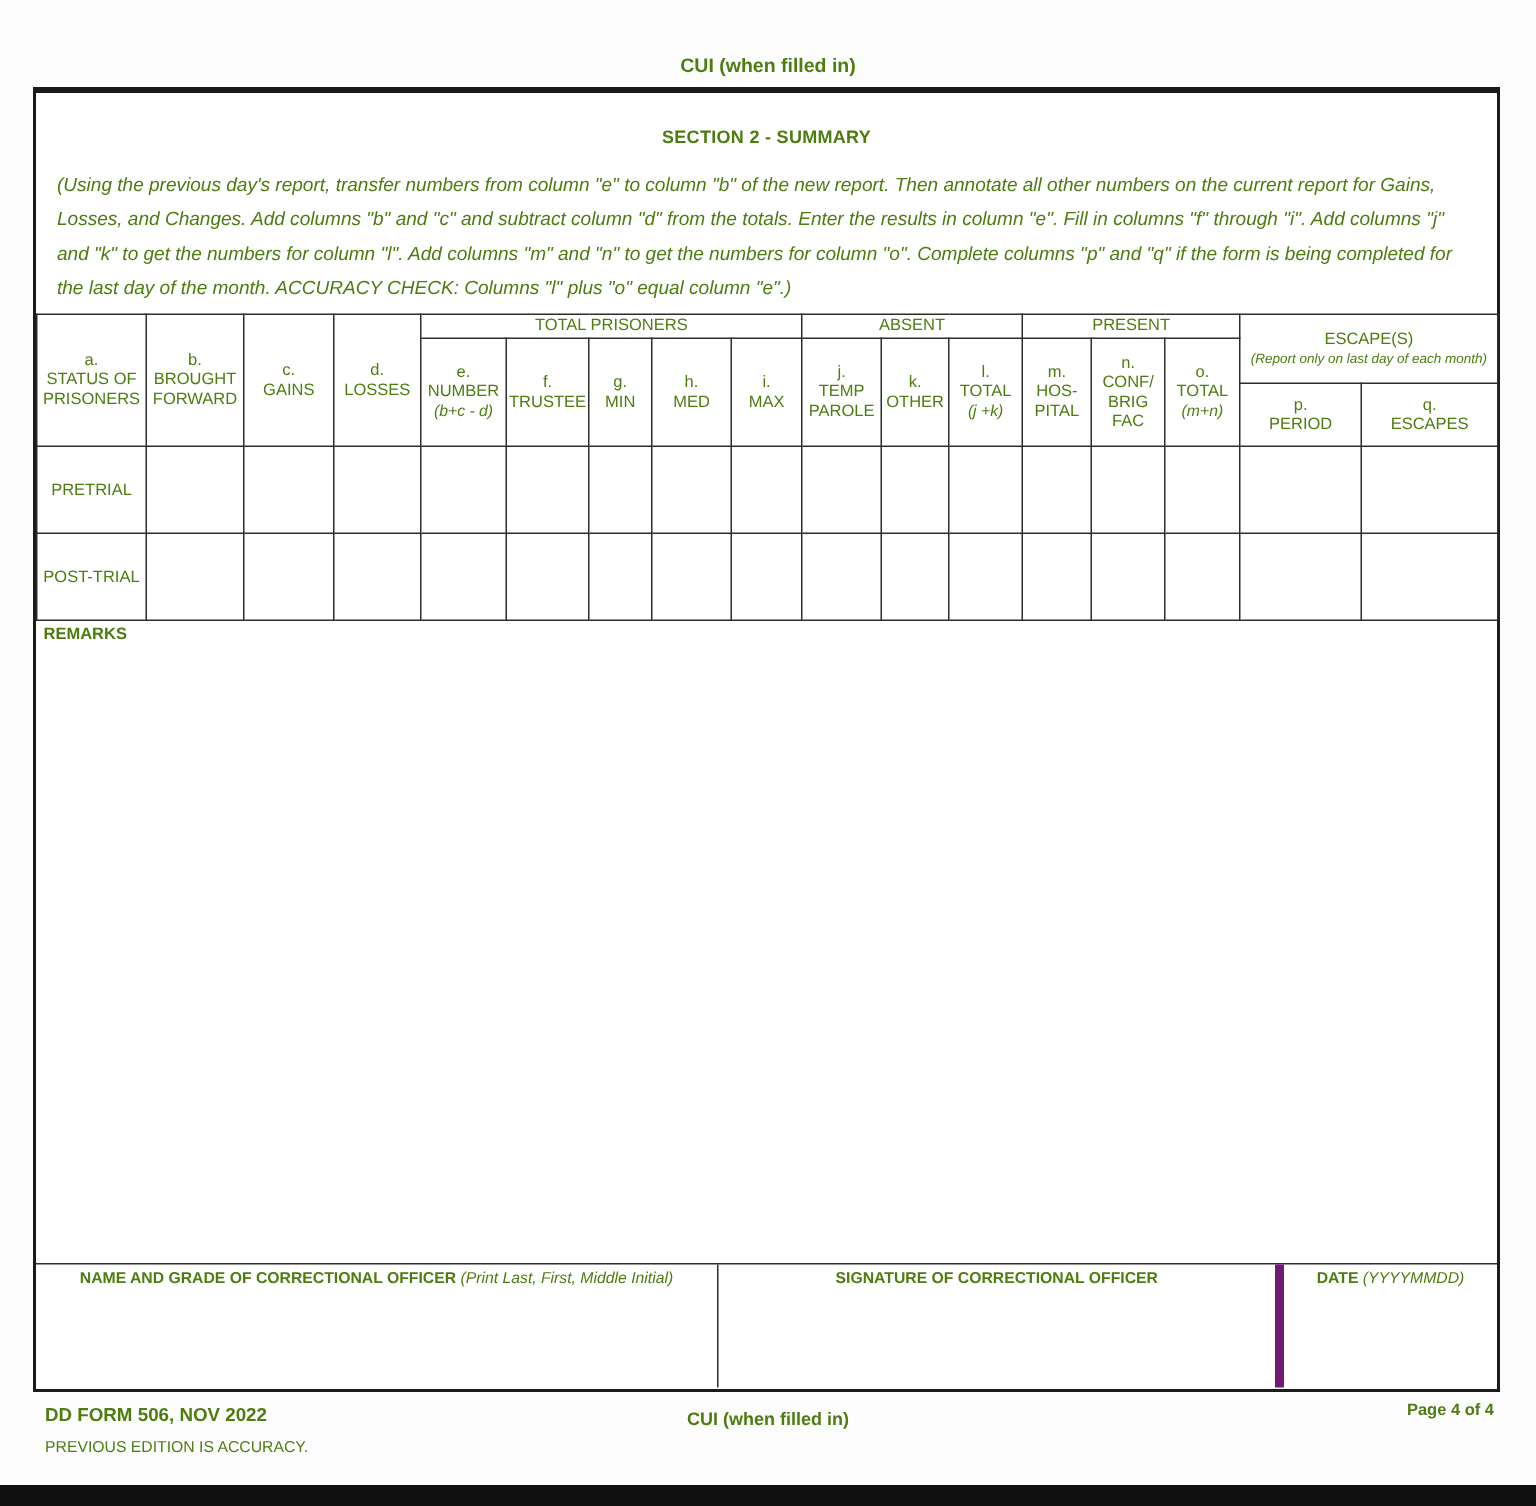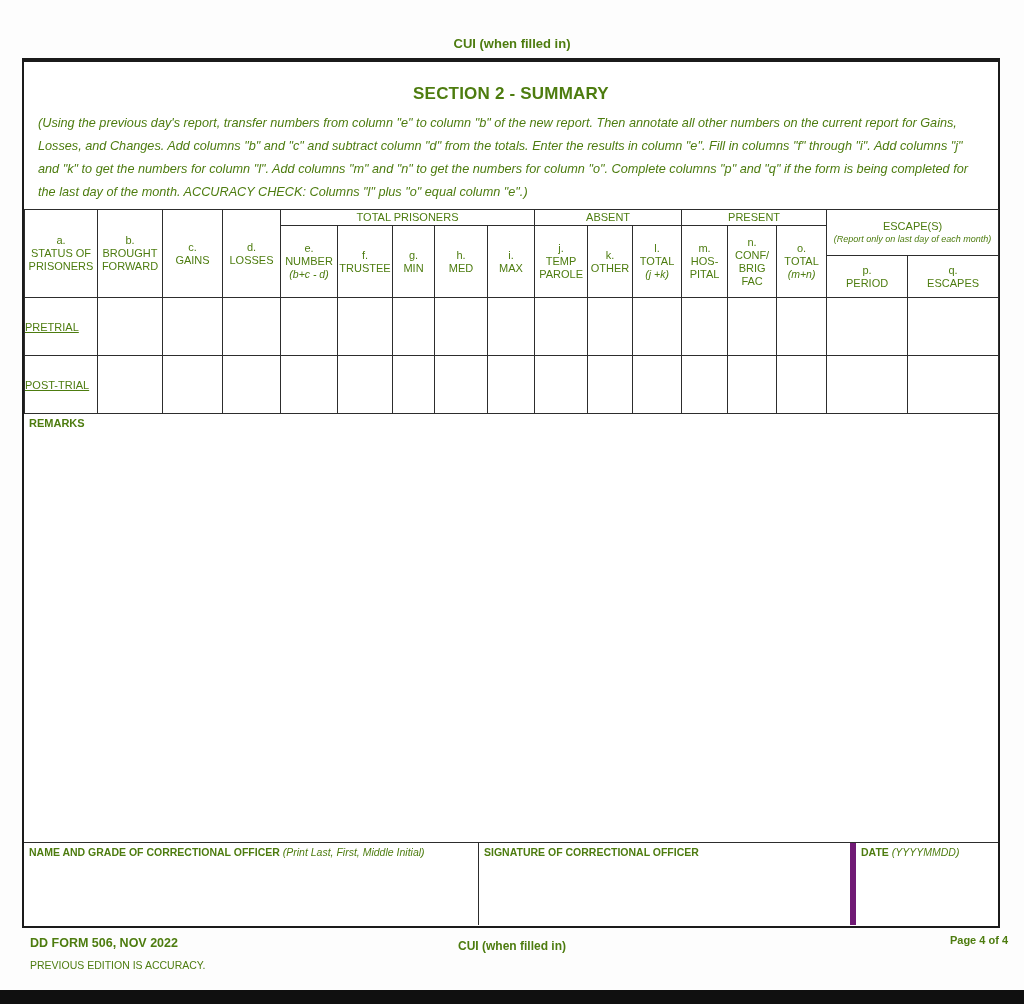--- a/index.html
+++ b/index.html
@@ -7,52 +7,52 @@
   .page {
     position:relative; width:1024px; height:1004px;
     background:#fdfdfd; color:#4d7c0f;
     font-family:"Liberation Sans","DejaVu Sans",sans-serif;
   }
   .cui-top { position:absolute; top:36px; left:0; width:100%; text-align:center;
              font-weight:700; font-size:13px; }
   .form-box { position:absolute; left:22px; top:58px; width:978px; height:870px;
               background:#fff; border:2px solid #1b1b1b; border-top-width:4px; }
   .section-title { position:absolute; top:22px; left:0; width:100%; text-align:center;
-                   font-weight:700; font-size:17px; letter-spacing:.2px; }
+                   font-weight:700; font-size:12px; letter-spacing:.2px; }
   .instructions { position:absolute; top:50px; left:14px; right:26px;
                   font-style:italic; font-size:12.7px; line-height:23px; }
   table.summary { position:absolute; top:147px; left:0; width:974px;
                   border-collapse:collapse; table-layout:fixed; }
   table.summary th, table.summary td { border:1px solid #2d2d2d; padding:0; }
   table.summary thead th { font-weight:400; font-size:11px; line-height:13px;
                            text-align:center; vertical-align:middle; }
   tr.group-row { height:16px; }
   tr.mid-row   { height:30px; }
   tr.pq-row    { height:42px; }
   tr.data-row  { height:58px; }
   th .letter  { display:block; }
   th .lbl     { display:block; white-space:pre-line; }
   th .formula { display:block; font-style:italic; font-size:10.5px; }
   th.esc-hdr .esc-title { display:block; font-size:11px; }
   th.esc-hdr .esc-note  { display:block; font-style:italic; font-size:9px; white-space:nowrap; }
-  td.rowlabel { text-align:left; padding-left:5px; font-size:11px; vertical-align:middle;text-decoration:underline; }
+  td.rowlabel { text-align:center; padding-left:5px; font-size:11px; vertical-align:middle; }
   .remarks { position:absolute; top:351px; left:0; width:840px; height:429px; }
   .remarks-label { font-weight:700; font-size:11px; padding:4px 0 0 5px; }
   .officer-row { position:absolute; top:780px; left:0; width:974px; height:83px;
-                 border-top:1px solid #2d2d2d; display:flex; }
+                 border-top:1px solid #2d2d2d; display:flex;text-align:center; }
   .ocell { padding:3px 5px; font-size:10.5px; line-height:13px; }
   .ocell-name { width:455px; border-right:1px solid #2d2d2d; }
   .ocell-sig  { width:377px; border-right:6px solid #701a75; }
   .ocell-date { flex:1; }
   .o-label { font-weight:700; }
   .o-note  { font-style:italic; font-weight:400; }
   .form-id    { position:absolute; top:936px; left:30px; font-weight:700; font-size:12.5px; }
   .cui-bottom { position:absolute; top:939px; left:0; width:100%; text-align:center;
                 font-weight:700; font-size:12px; }
-  .page-num   { position:absolute; top:934px; right:16px; font-weight:700; font-size:11px; }
+  .page-num   { position:absolute; top:934px; right:28px; font-weight:700; font-size:11px; }
   .prev-ed    { position:absolute; top:959px; left:30px; font-size:10.5px; }
   .bottom-bar { position:absolute; left:0; bottom:0; width:100%; height:14px; background:#101010; }
 </style>
 </head>
 <body>
 
 <div class="page">
 
   <div class="cui-top">CUI (when filled in)</div>
 

